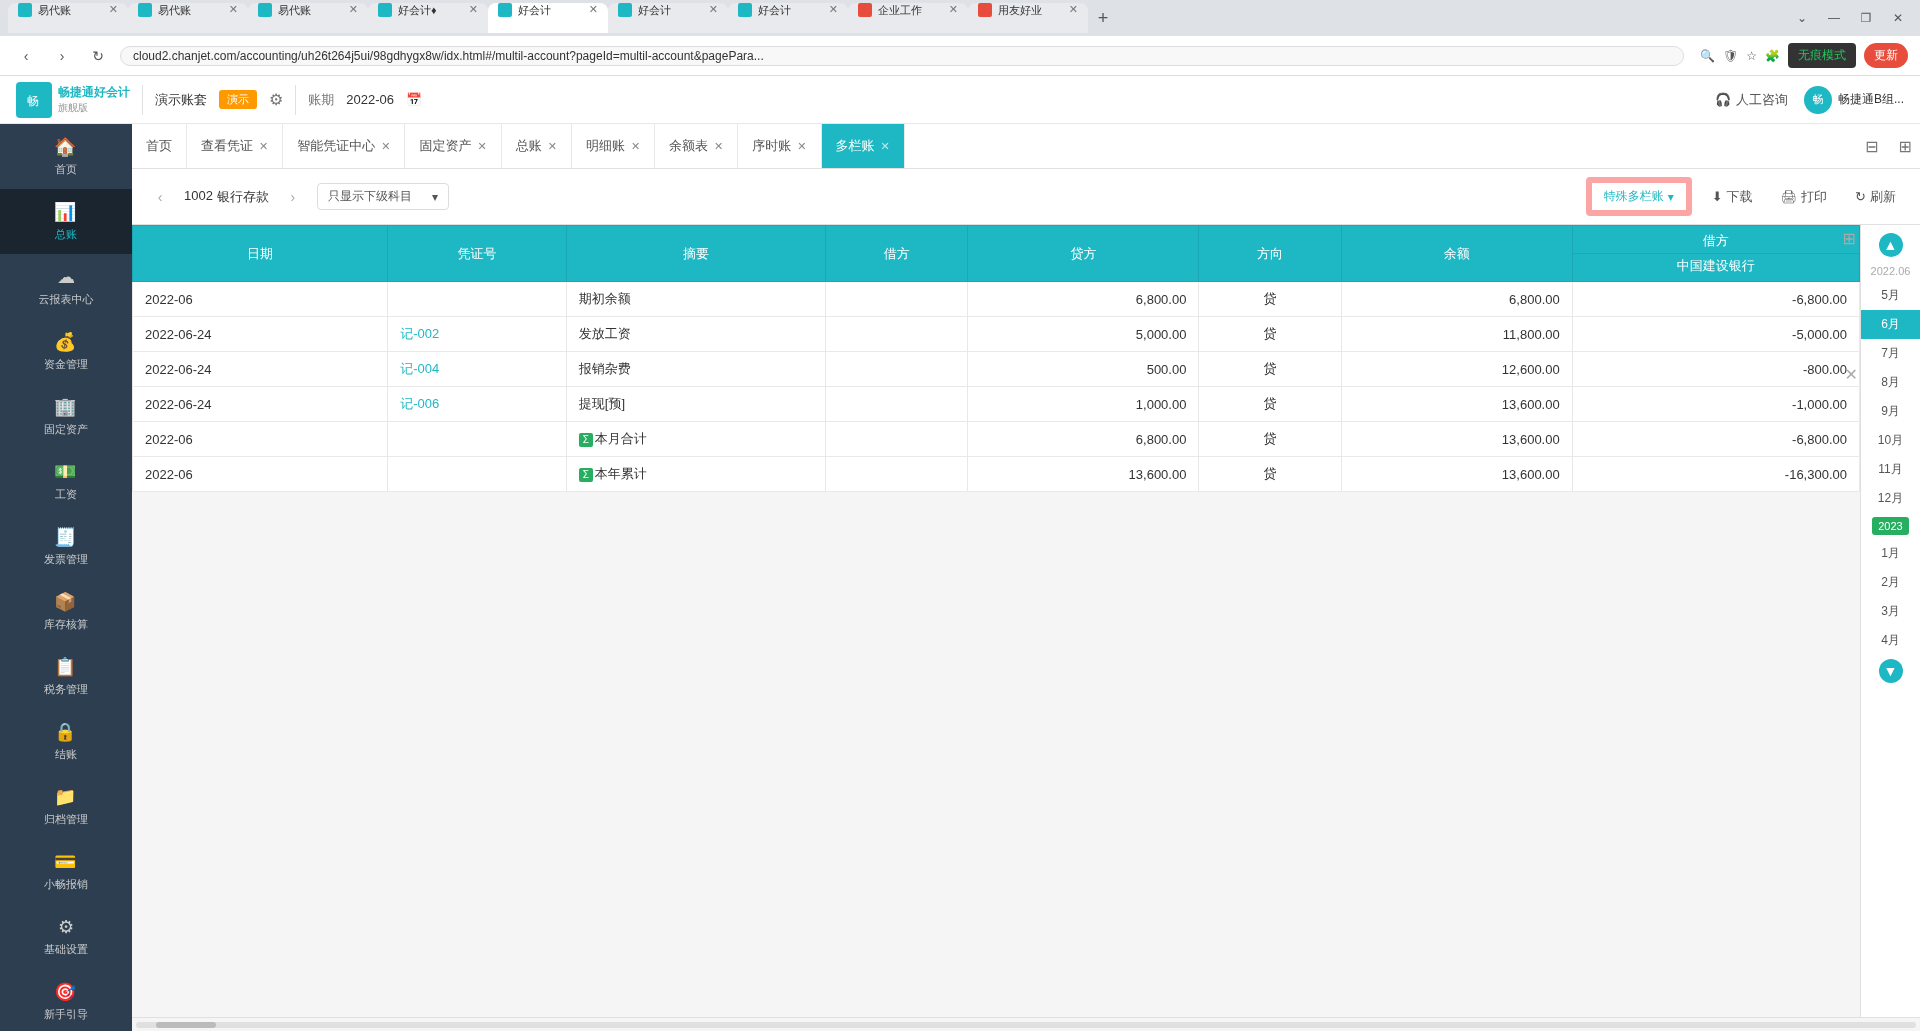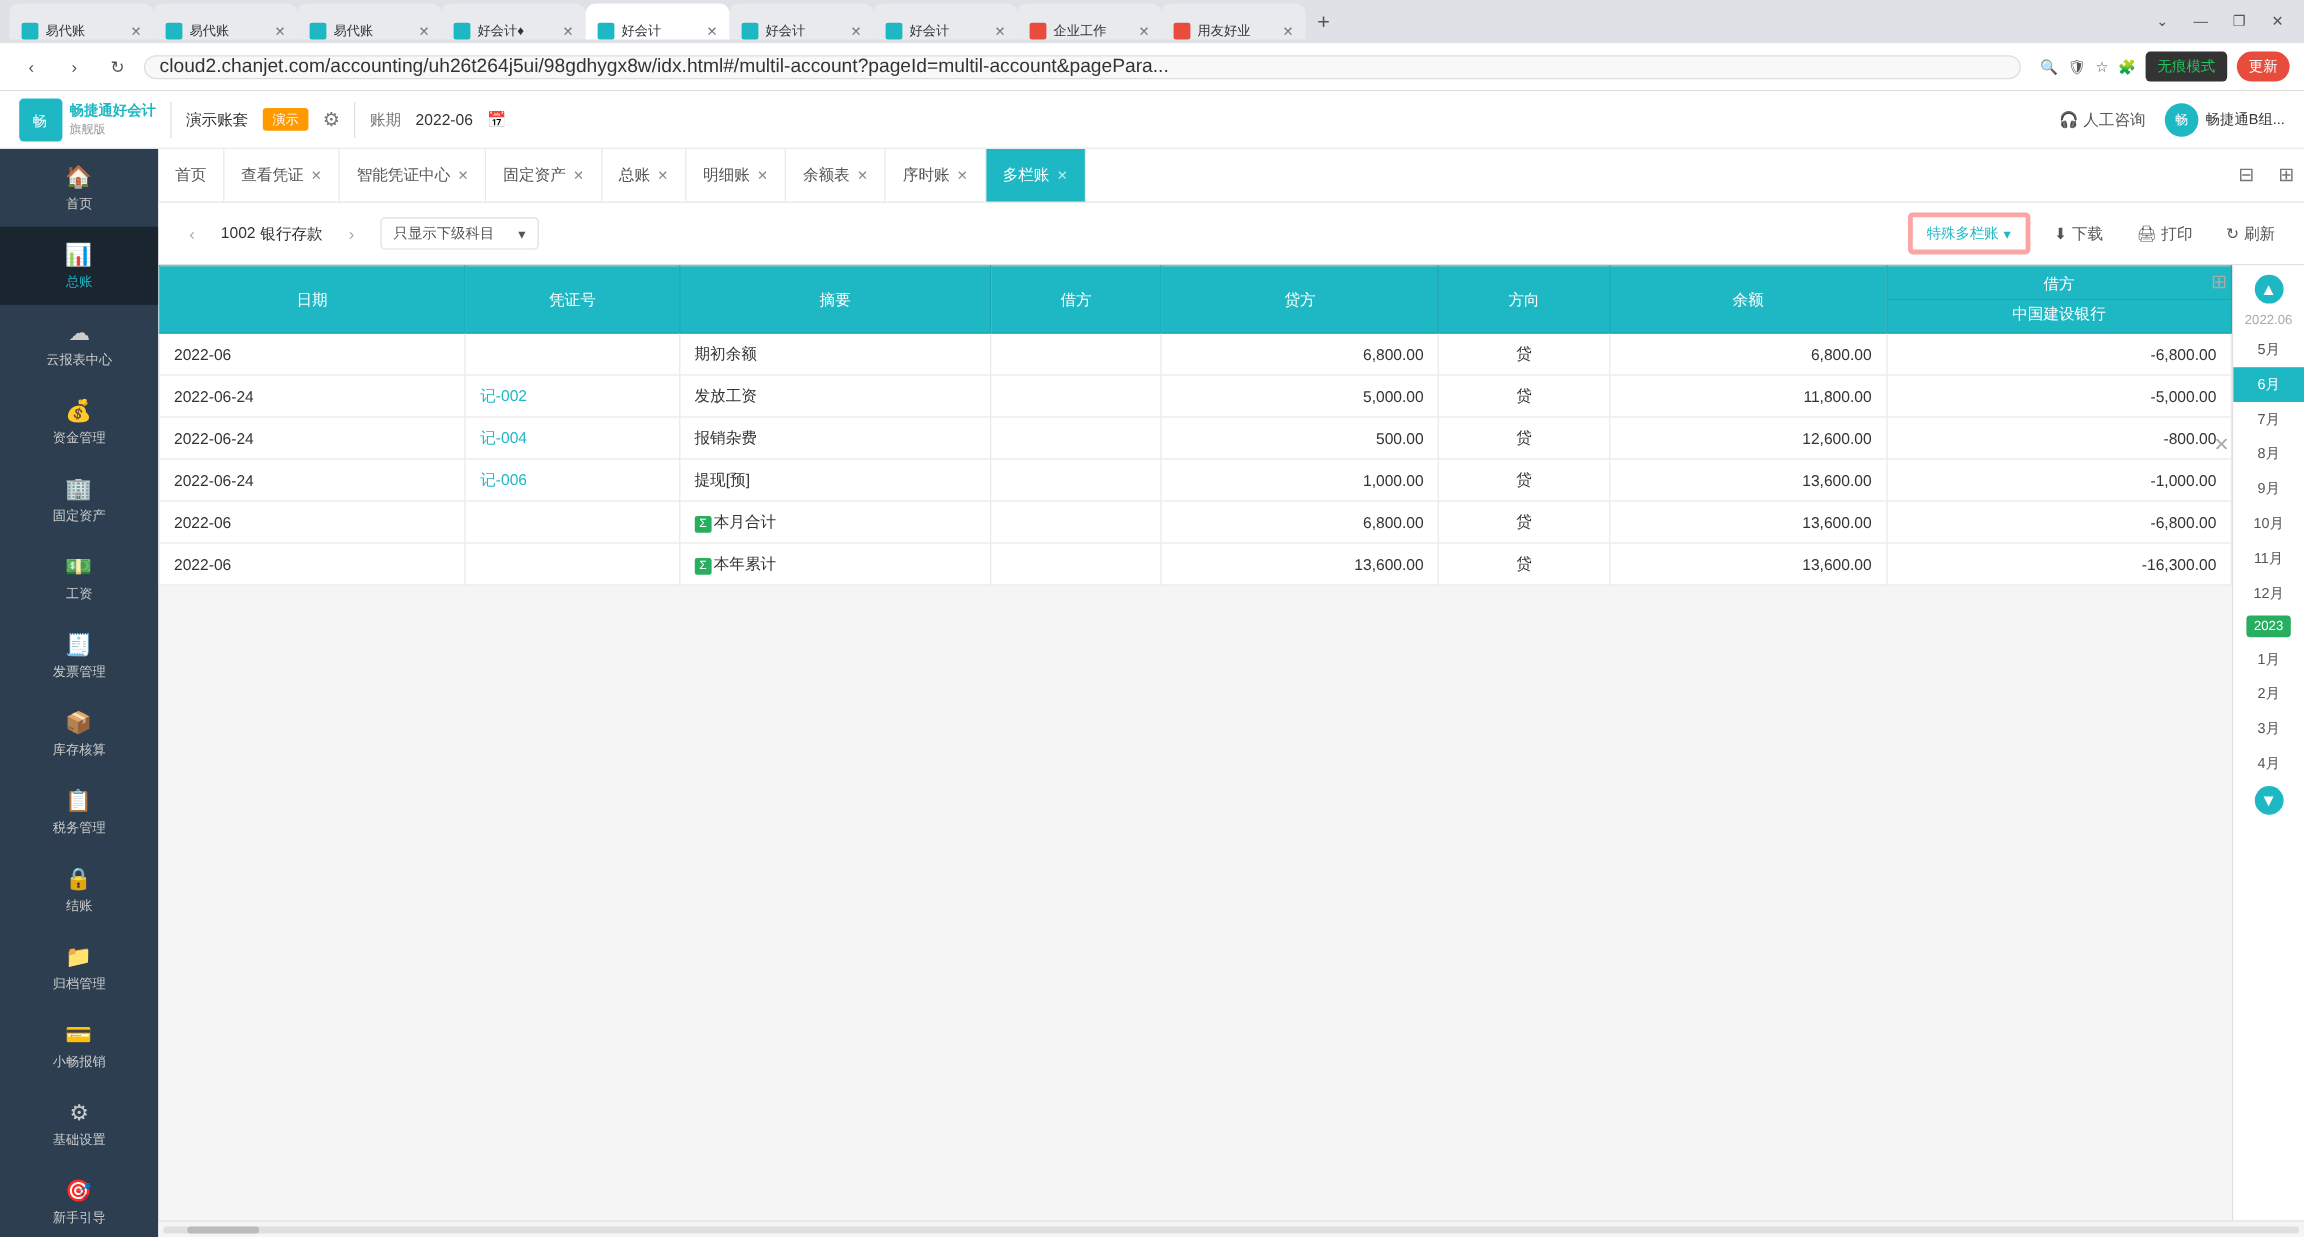--- a/index.html
+++ b/index.html
@@ -1,32 +1,32 @@
 <!DOCTYPE html>
 <html><head>
   <meta charset="utf-8">
   <style>
     * { box-sizing: border-box; margin: 0; padding: 0; }
     body { font-family: 'Microsoft YaHei', Arial, sans-serif; font-size: 13px; background: #f0f0f0; overflow: hidden; width: 1920px; height: 1031px; }
 
     
     .browser-chrome { background: #dee1e6; width: 100%; height: 36px; display: flex; align-items: center; padding: 0 8px; gap: 0; }
-    .tab { display: flex; align-items: flex-end; height: 30px; padding: 0 10px; background: #e8eaed; border-radius: 8px 8px 0 0; font-size: 12px; color: #333; gap: 6px; min-width: 120px; max-width: 140px; cursor: pointer; position: relative; }
+    .tab { display: flex; align-items: flex-start; height: 30px; padding: 0 10px; background: #e8eaed; border-radius: 8px 8px 0 0; font-size: 12px; color: #333; gap: 6px; min-width: 120px; max-width: 140px; cursor: pointer; position: relative; }
     .tab.active { background: #fff; }
     .tab-icon { width: 14px; height: 14px; border-radius: 2px; display: inline-block; flex-shrink: 0; }
     .tab-label { flex: 1; overflow: hidden; text-overflow: ellipsis; white-space: nowrap; font-size: 11px; }
     .tab-close { font-size: 11px; color: #777; cursor: pointer; flex-shrink: 0; }
     .tab-add { width: 30px; height: 30px; display: flex; align-items: center; justify-content: center; cursor: pointer; color: #555; font-size: 18px; }
     .tab-controls { margin-left: auto; display: flex; gap: 4px; }
     .tab-ctrl-btn { width: 28px; height: 28px; display: flex; align-items: center; justify-content: center; cursor: pointer; color: #555; font-size: 12px; }
 
     
     .address-bar-row { background: #fff; height: 40px; display: flex; align-items: center; padding: 0 12px; gap: 8px; border-bottom: 1px solid #ddd; }
     .nav-btn { width: 28px; height: 28px; display: flex; align-items: center; justify-content: center; cursor: pointer; color: #555; border-radius: 50%; font-size: 14px; }
-    .address-input { flex: 1; height: 20px; border: 1px solid #ddd; border-radius: 14px; padding: 0 12px; font-size: 16px; color: #333; background: #f8f8f8; }
+    .address-input { flex: 1; height: 20px; border: 1px solid #ddd; border-radius: 14px; padding: 0 12px; font-size: 12px; color: #333; background: #f8f8f8; }
     .browser-actions { display: flex; align-items: center; gap: 8px; margin-left: 8px; }
     .browser-action-btn { font-size: 12px; color: #555; cursor: pointer; }
     .wuhen-btn { background: #333; color: #22c55e; padding: 4px 10px; border-radius: 4px; font-size: 12px; cursor: pointer; }
     .update-btn { background: #e74c3c; color: #fff; padding: 4px 10px; border-radius: 14px; font-size: 12px; cursor: pointer; }
 
     
     .app { display: flex; flex-direction: column; height: calc(1031px - 76px); }
 
     
     .app-topbar { background: #fff; height: 48px; display: flex; align-items: center; padding: 0 16px; border-bottom: 1px solid #e8e8e8; gap: 12px; }
@@ -58,21 +58,21 @@
     .page-tab-close { font-size: 11px; margin-left: 2px; opacity: 0.7; }
     .tab-collapse-btn { margin-left: auto; padding: 0 12px; cursor: pointer; font-size: 16px; color: #777; }
     .tab-expand-btn { padding: 0 8px; cursor: pointer; font-size: 16px; color: #777; }
 
     
     .page-toolbar { background: #fff; padding: 8px 16px; display: flex; align-items: center; gap: 12px; border-bottom: 1px solid #e0e0e0; }
     .nav-arrow { width: 24px; height: 24px; display: flex; align-items: center; justify-content: center; cursor: pointer; color: #aaa; font-size: 14px; }
     .account-selector { display: flex; gap: 4px; font-size: 13px; color: #333; cursor: pointer; }
     .subject-filter { display: flex; align-items: center; gap: 20px; font-size: 12px; color: #555; border: 1px solid #ddd; border-radius: 4px; padding: 4px 10px; cursor: pointer; }
     .toolbar-right { margin-left: auto; display: flex; align-items: center; gap: 12px; }
-    .special-btn { border: 4px solid #fca5a5; color: #1eb8c4; padding: 5px 12px; border-radius: 4px; font-size: 12px; cursor: pointer; display: flex; align-items: center; gap: 4px; }
+    .special-btn { border: 6px solid #fca5a5; color: #1eb8c4; padding: 5px 12px; border-radius: 4px; font-size: 12px; cursor: pointer; display: flex; align-items: center; gap: 4px; }
     .toolbar-btn { display: flex; align-items: center; gap: 4px; color: #555; font-size: 13px; cursor: pointer; padding: 4px 8px; }
 
     
     .table-container { flex: 1; overflow: auto; padding: 0; }
     table { width: 100%; border-collapse: collapse; background: #fff; }
     thead th { background: #1eb8c4; color: white; padding: 10px 12px; text-align: center; font-size: 13px; font-weight: normal; border: 1px solid #19a8b4; white-space: nowrap; }
     thead th.header-2line { padding: 0; }
     thead th .th-top { padding: 6px 12px 3px; border-bottom: 1px solid #19a8b4; }
     thead th .th-bottom { padding: 3px 12px 6px; }
     tbody td { padding: 8px 12px; border: 1px solid #e8e8e8; font-size: 13px; color: #333; }

